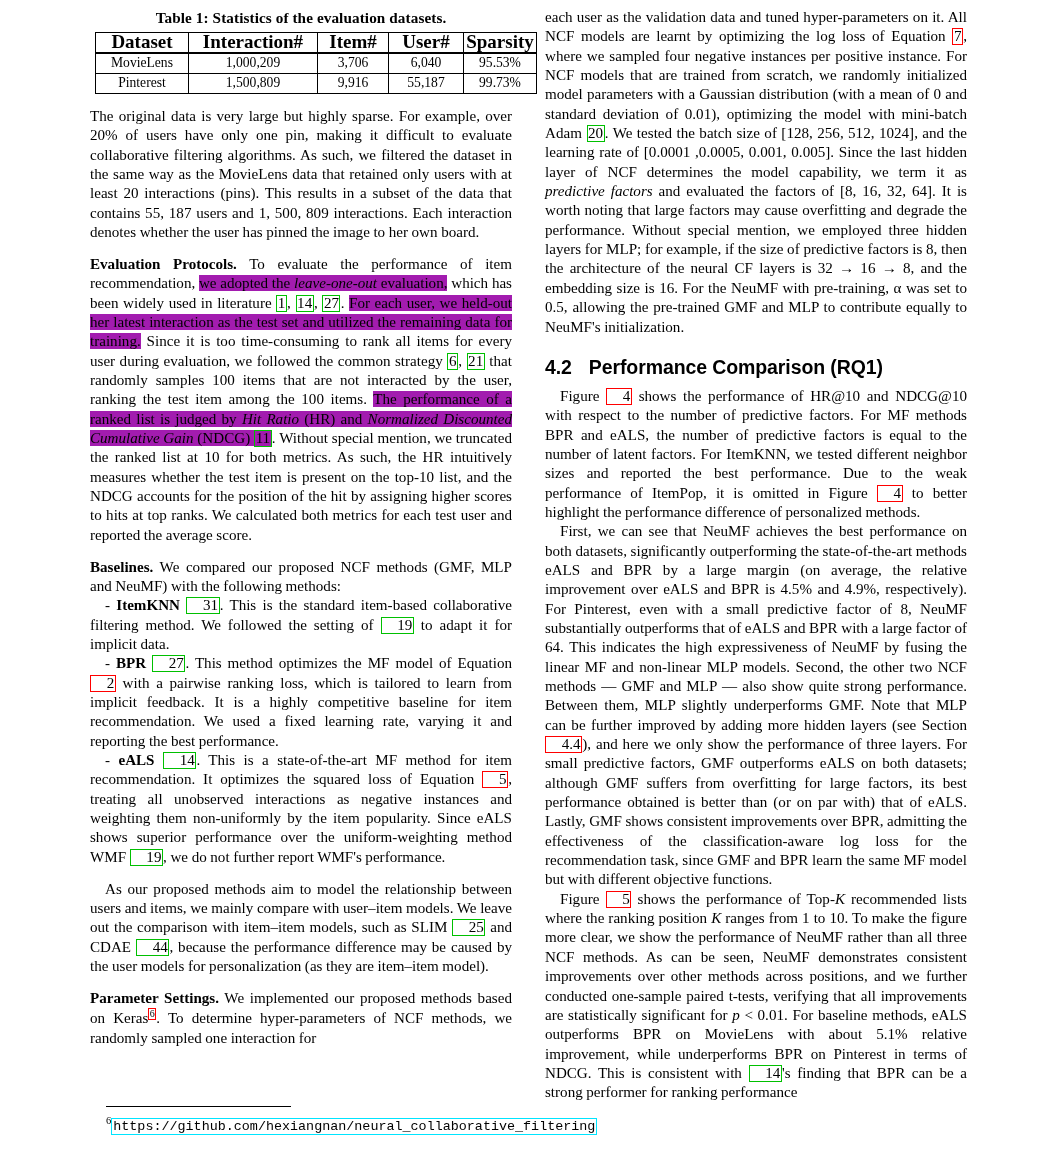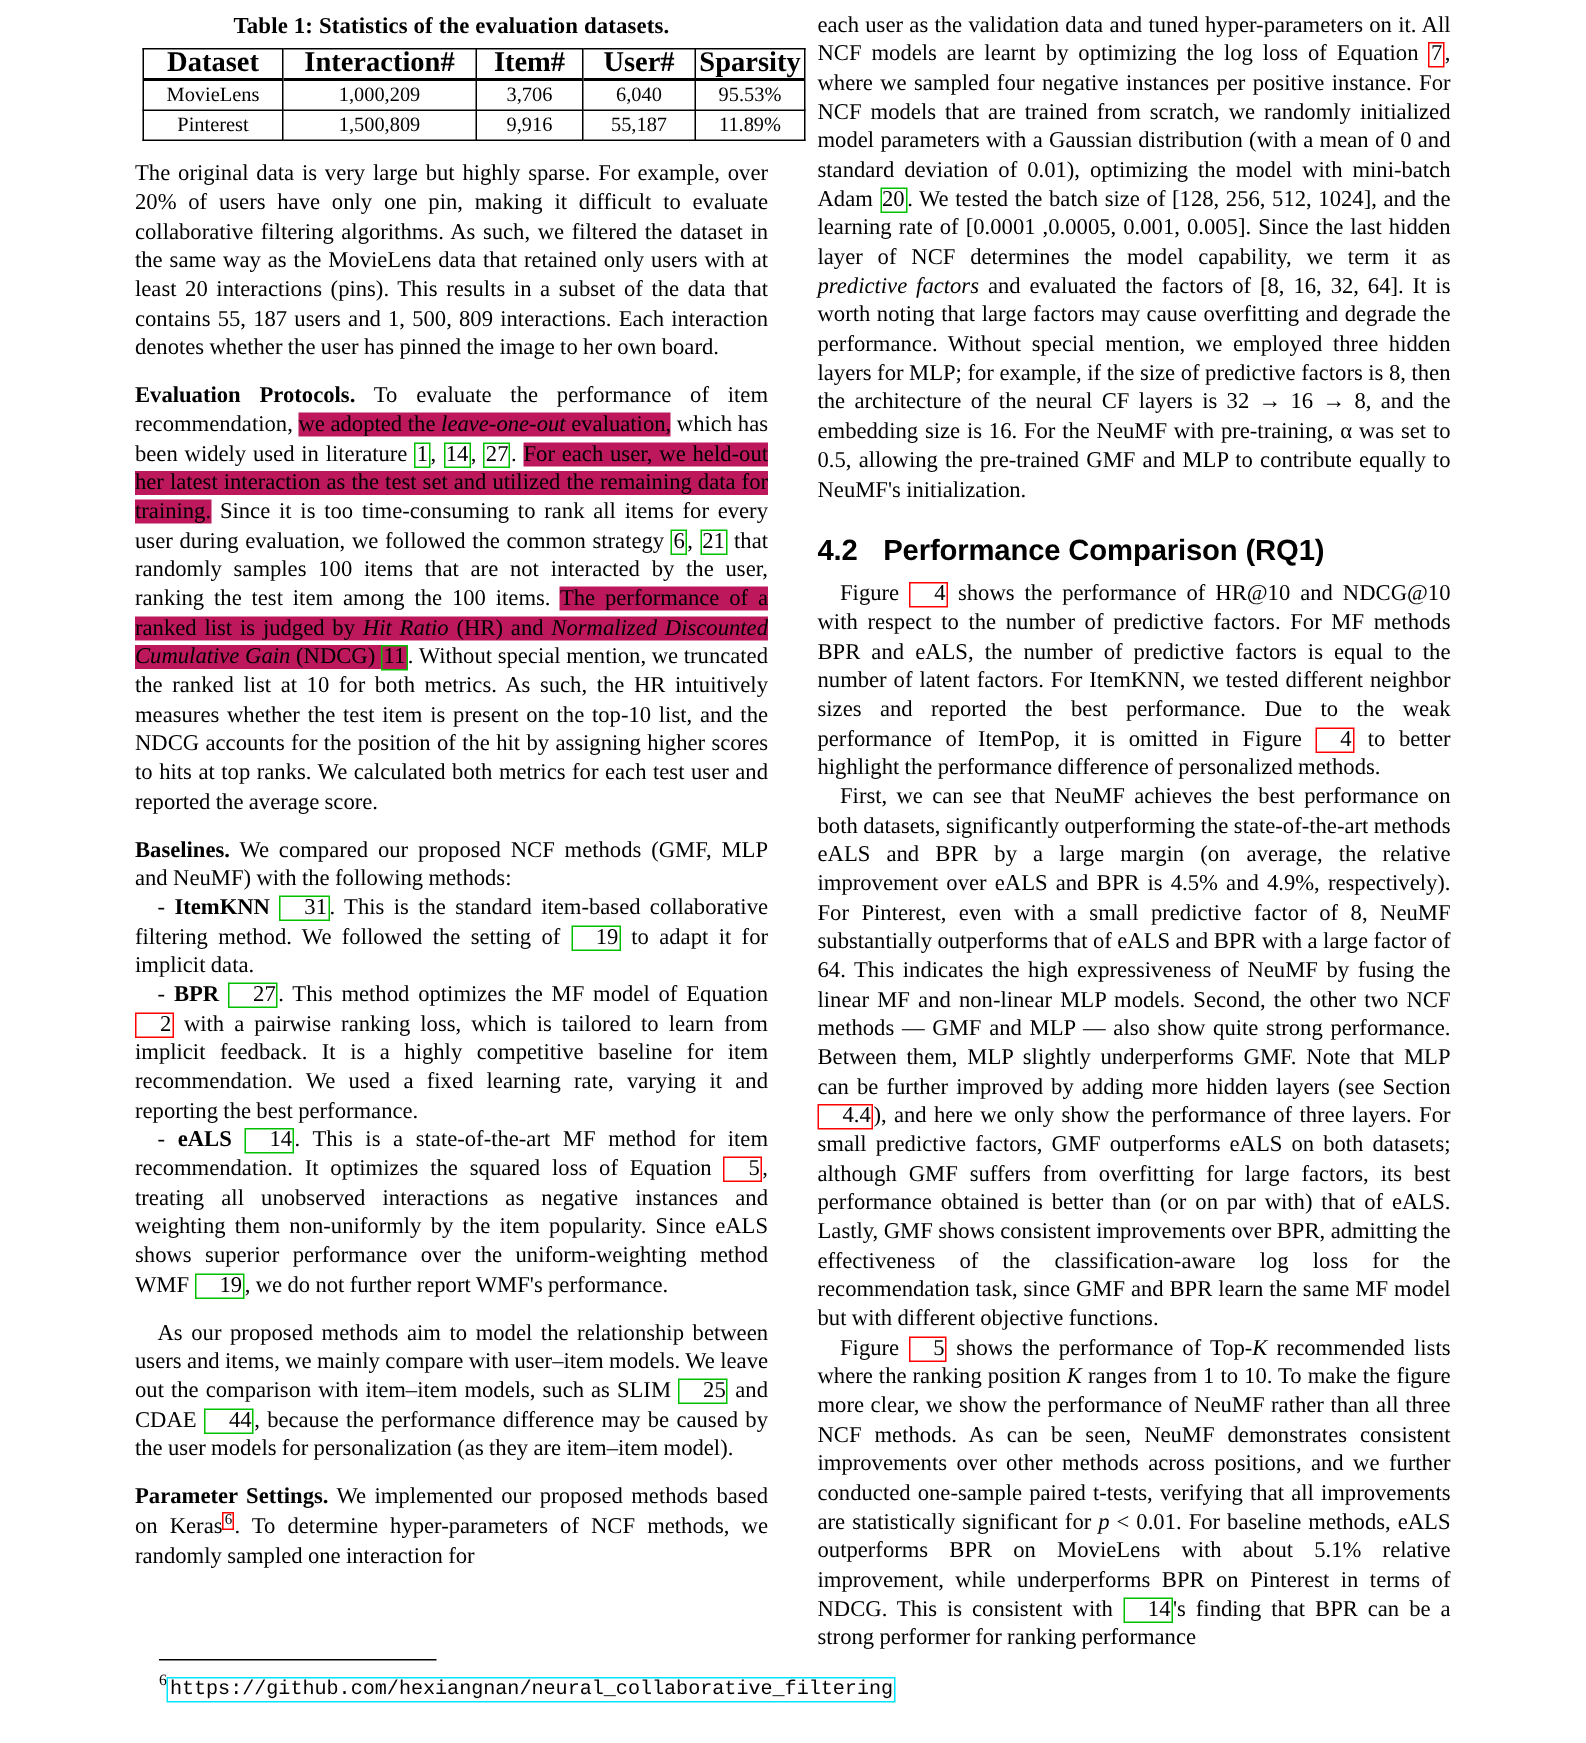--- a/index.html
+++ b/index.html
@@ -73,21 +73,21 @@
   table.stats tbody tr:first-child td { border-top: none; }
   table.stats .c0 { width: 88px; }
   table.stats .c1 { width: 124px; }
   table.stats .c2 { width: 66px; }
   table.stats .c3 { width: 70px; text-align: center; }
   table.stats .c4 { width: 68px; }
 
   .tbl-wrap { margin-bottom: 13px; }
 
   
-  .hl  { background: #be185d; }
+  .hl  { background: #a21caf; }
   .it  { font-style: italic; }
   .bi  { font-weight: bold; }
   .math { font-style: italic; font-family: "Liberation Serif", serif; }
 
   .cite {
     border: 1.2px solid #00c000;
     padding: 0 0.5px;
     line-height: 1;
     display: inline-block;
     margin: 0 0.2px;
@@ -176,21 +176,21 @@
             <td>1,000,209</td>
             <td>3,706</td>
             <td>6,040</td>
             <td>95.53%</td>
           </tr>
           <tr>
             <td>Pinterest</td>
             <td>1,500,809</td>
             <td>9,916</td>
             <td>55,187</td>
-            <td>11.89%</td>
+            <td>99.73%</td>
           </tr>
         </tbody>
       </table>
     </div>
 
     <p>The original data is very large but highly sparse. For example, over 20% of users have only one pin, making it difficult to evaluate collaborative filtering algorithms. As such, we filtered the dataset in the same way as the MovieLens data that retained only users with at least 20 interactions (pins). This results in a subset of the data that contains 55, 187 users and 1, 500, 809 interactions. Each interaction denotes whether the user has pinned the image to her own board.</p>
 
     <p class="gap"><span class="bi">Evaluation Protocols.</span><span> To evaluate the performance of item recommendation, </span><span class="hl"><span>we adopted the </span><span class="it">leave-one-out</span><span> evaluation,</span></span><span> which has been widely used in literature </span><span class="cite">1</span>, <span class="cite">14</span>, <span class="cite">27</span><span>. </span><span class="hl">For each user, we held-out her latest interaction as the test set and utilized the remaining data for training.</span><span> Since it is too time-consuming to rank all items for every user during evaluation, we followed the common strategy </span><span class="cite">6</span>, <span class="cite">21</span><span> that randomly samples 100 items that are not interacted by the user, ranking the test item among the 100 items. </span><span class="hl"><span>The performance of a ranked list is judged by </span><span class="it">Hit Ratio</span><span> (HR) and </span><span class="it">Normalized Discounted Cumulative Gain</span><span> (NDCG) </span><span class="cite">11</span></span><span>. Without special mention, we truncated the ranked list at 10 for both metrics. As such, the HR intuitively measures whether the test item is present on the top-10 list, and the NDCG accounts for the position of the hit by assigning higher scores to hits at top ranks. We calculated both metrics for each test user and reported the average score.</span></p>
 
     <p class="gap"><span class="bi">Baselines.</span><span> We compared our proposed NCF methods (GMF, MLP and NeuMF) with the following methods:</span></p>

